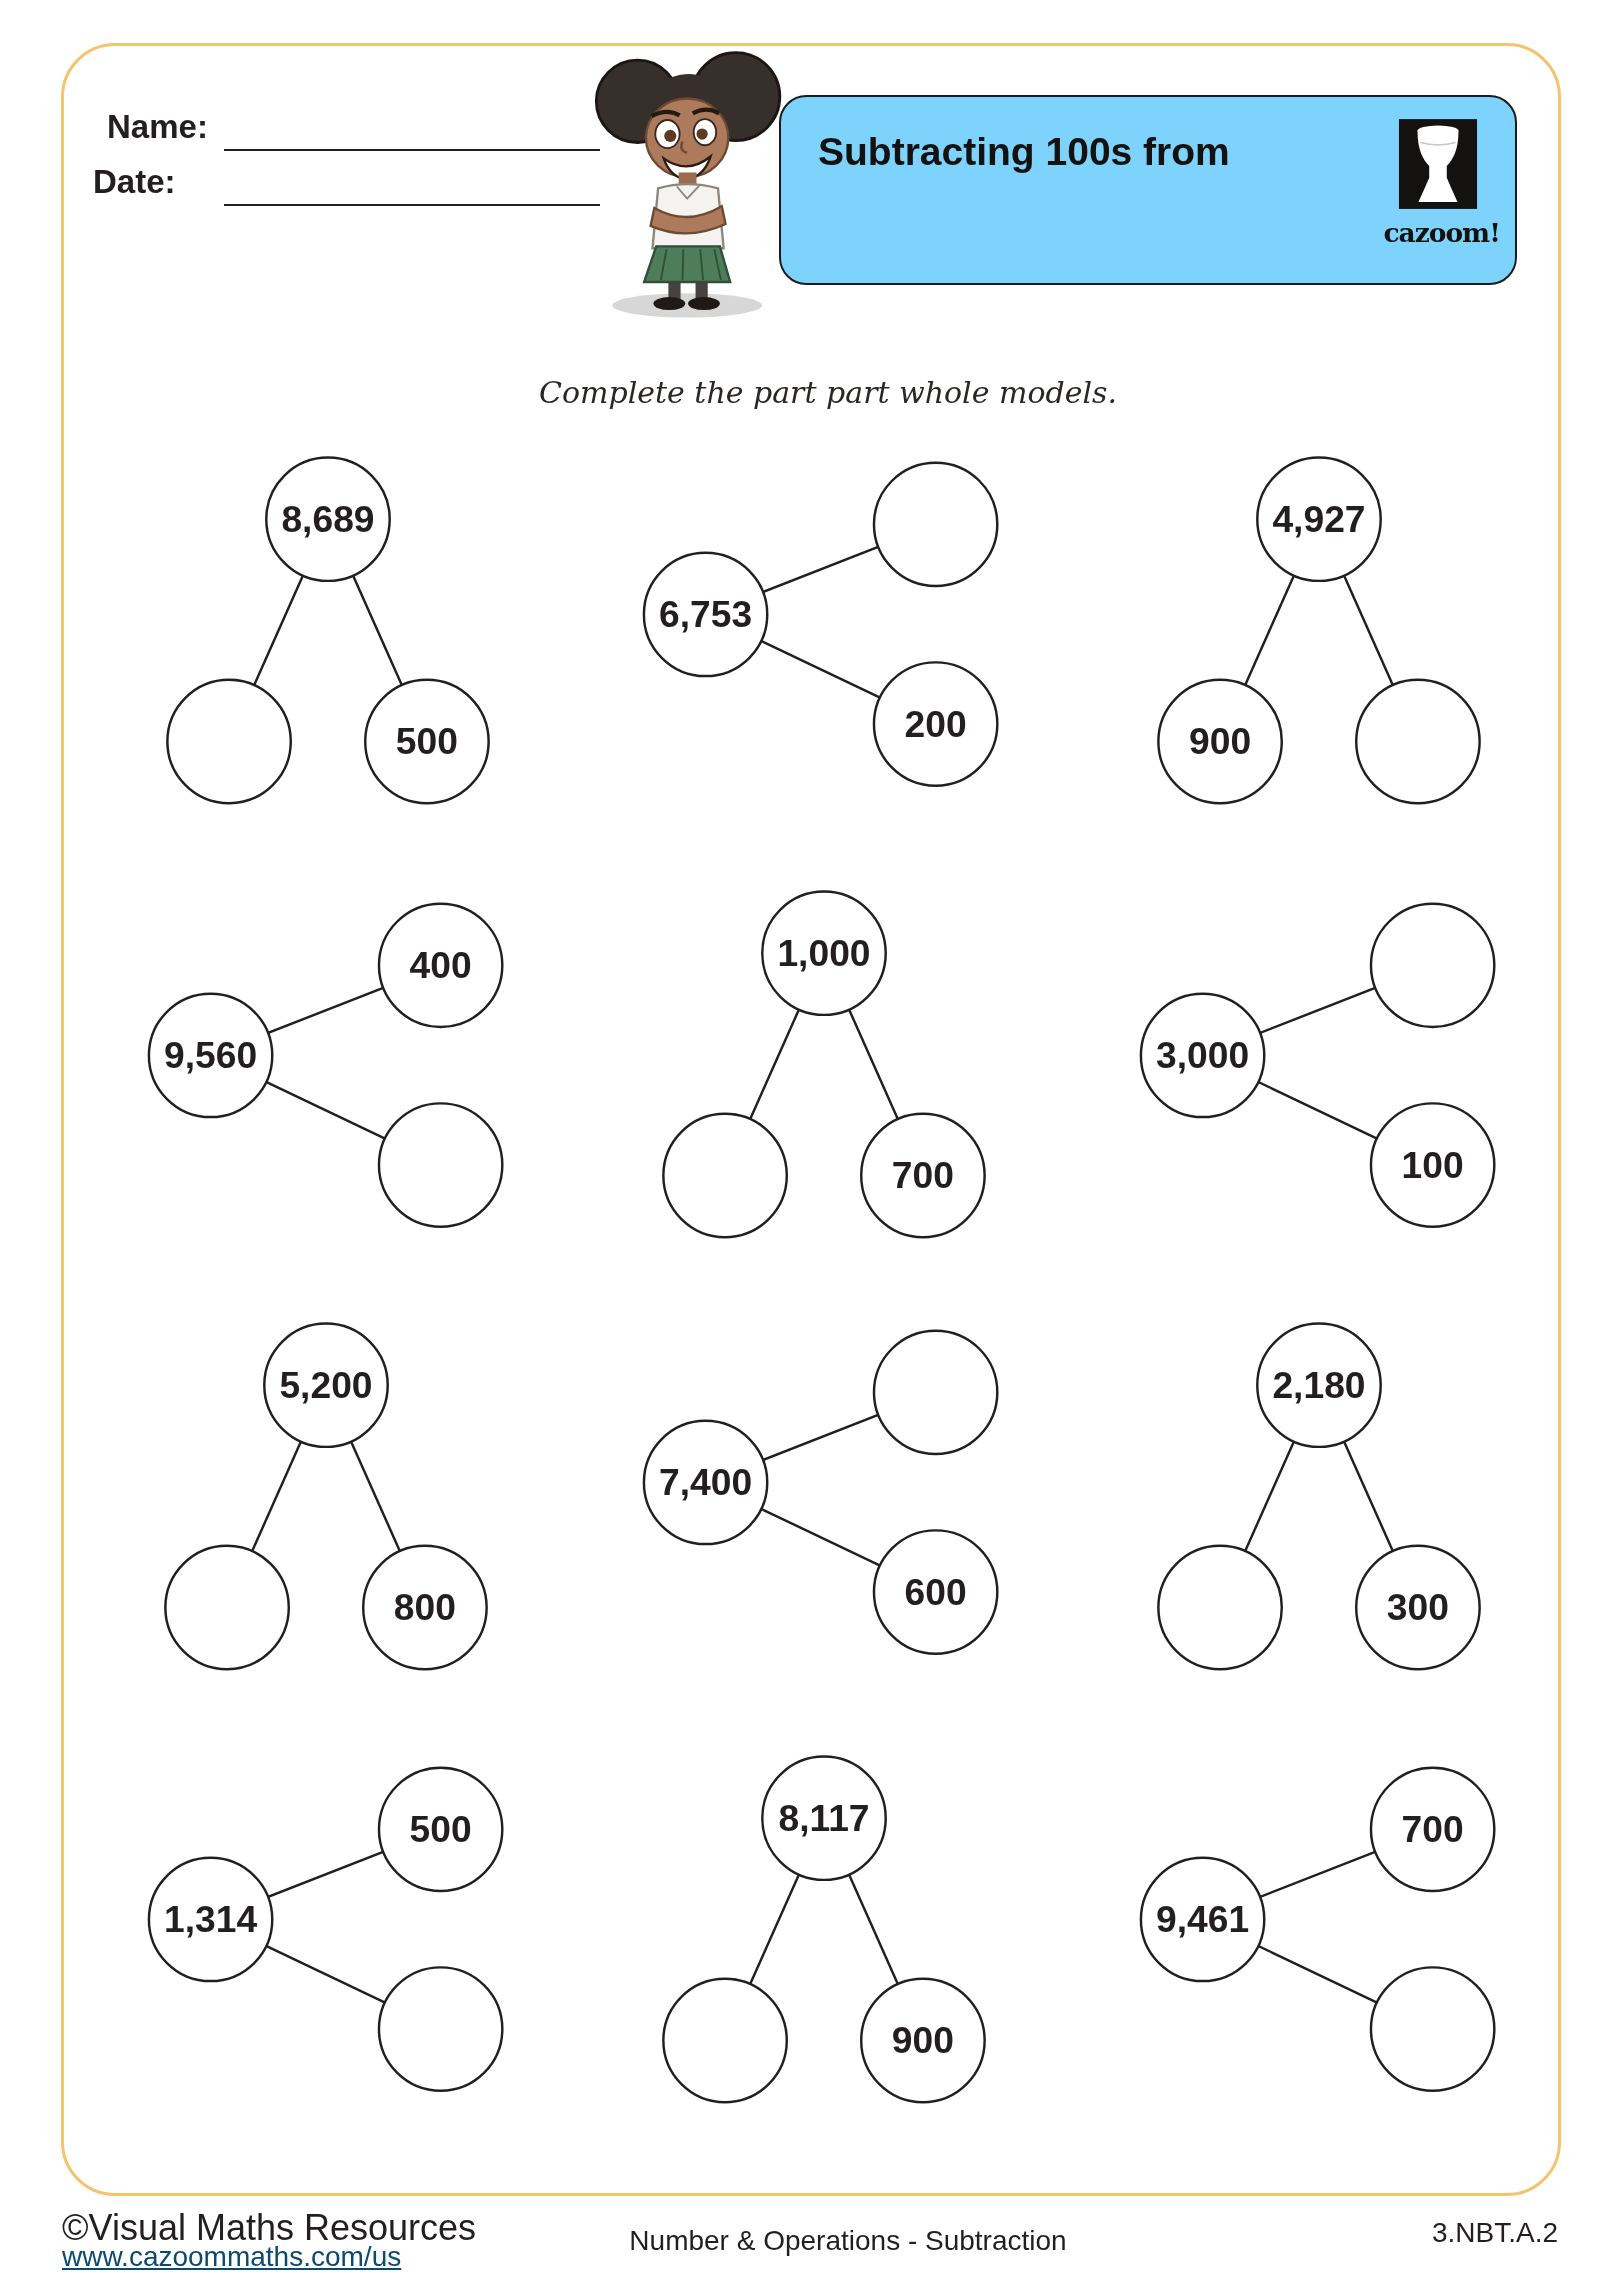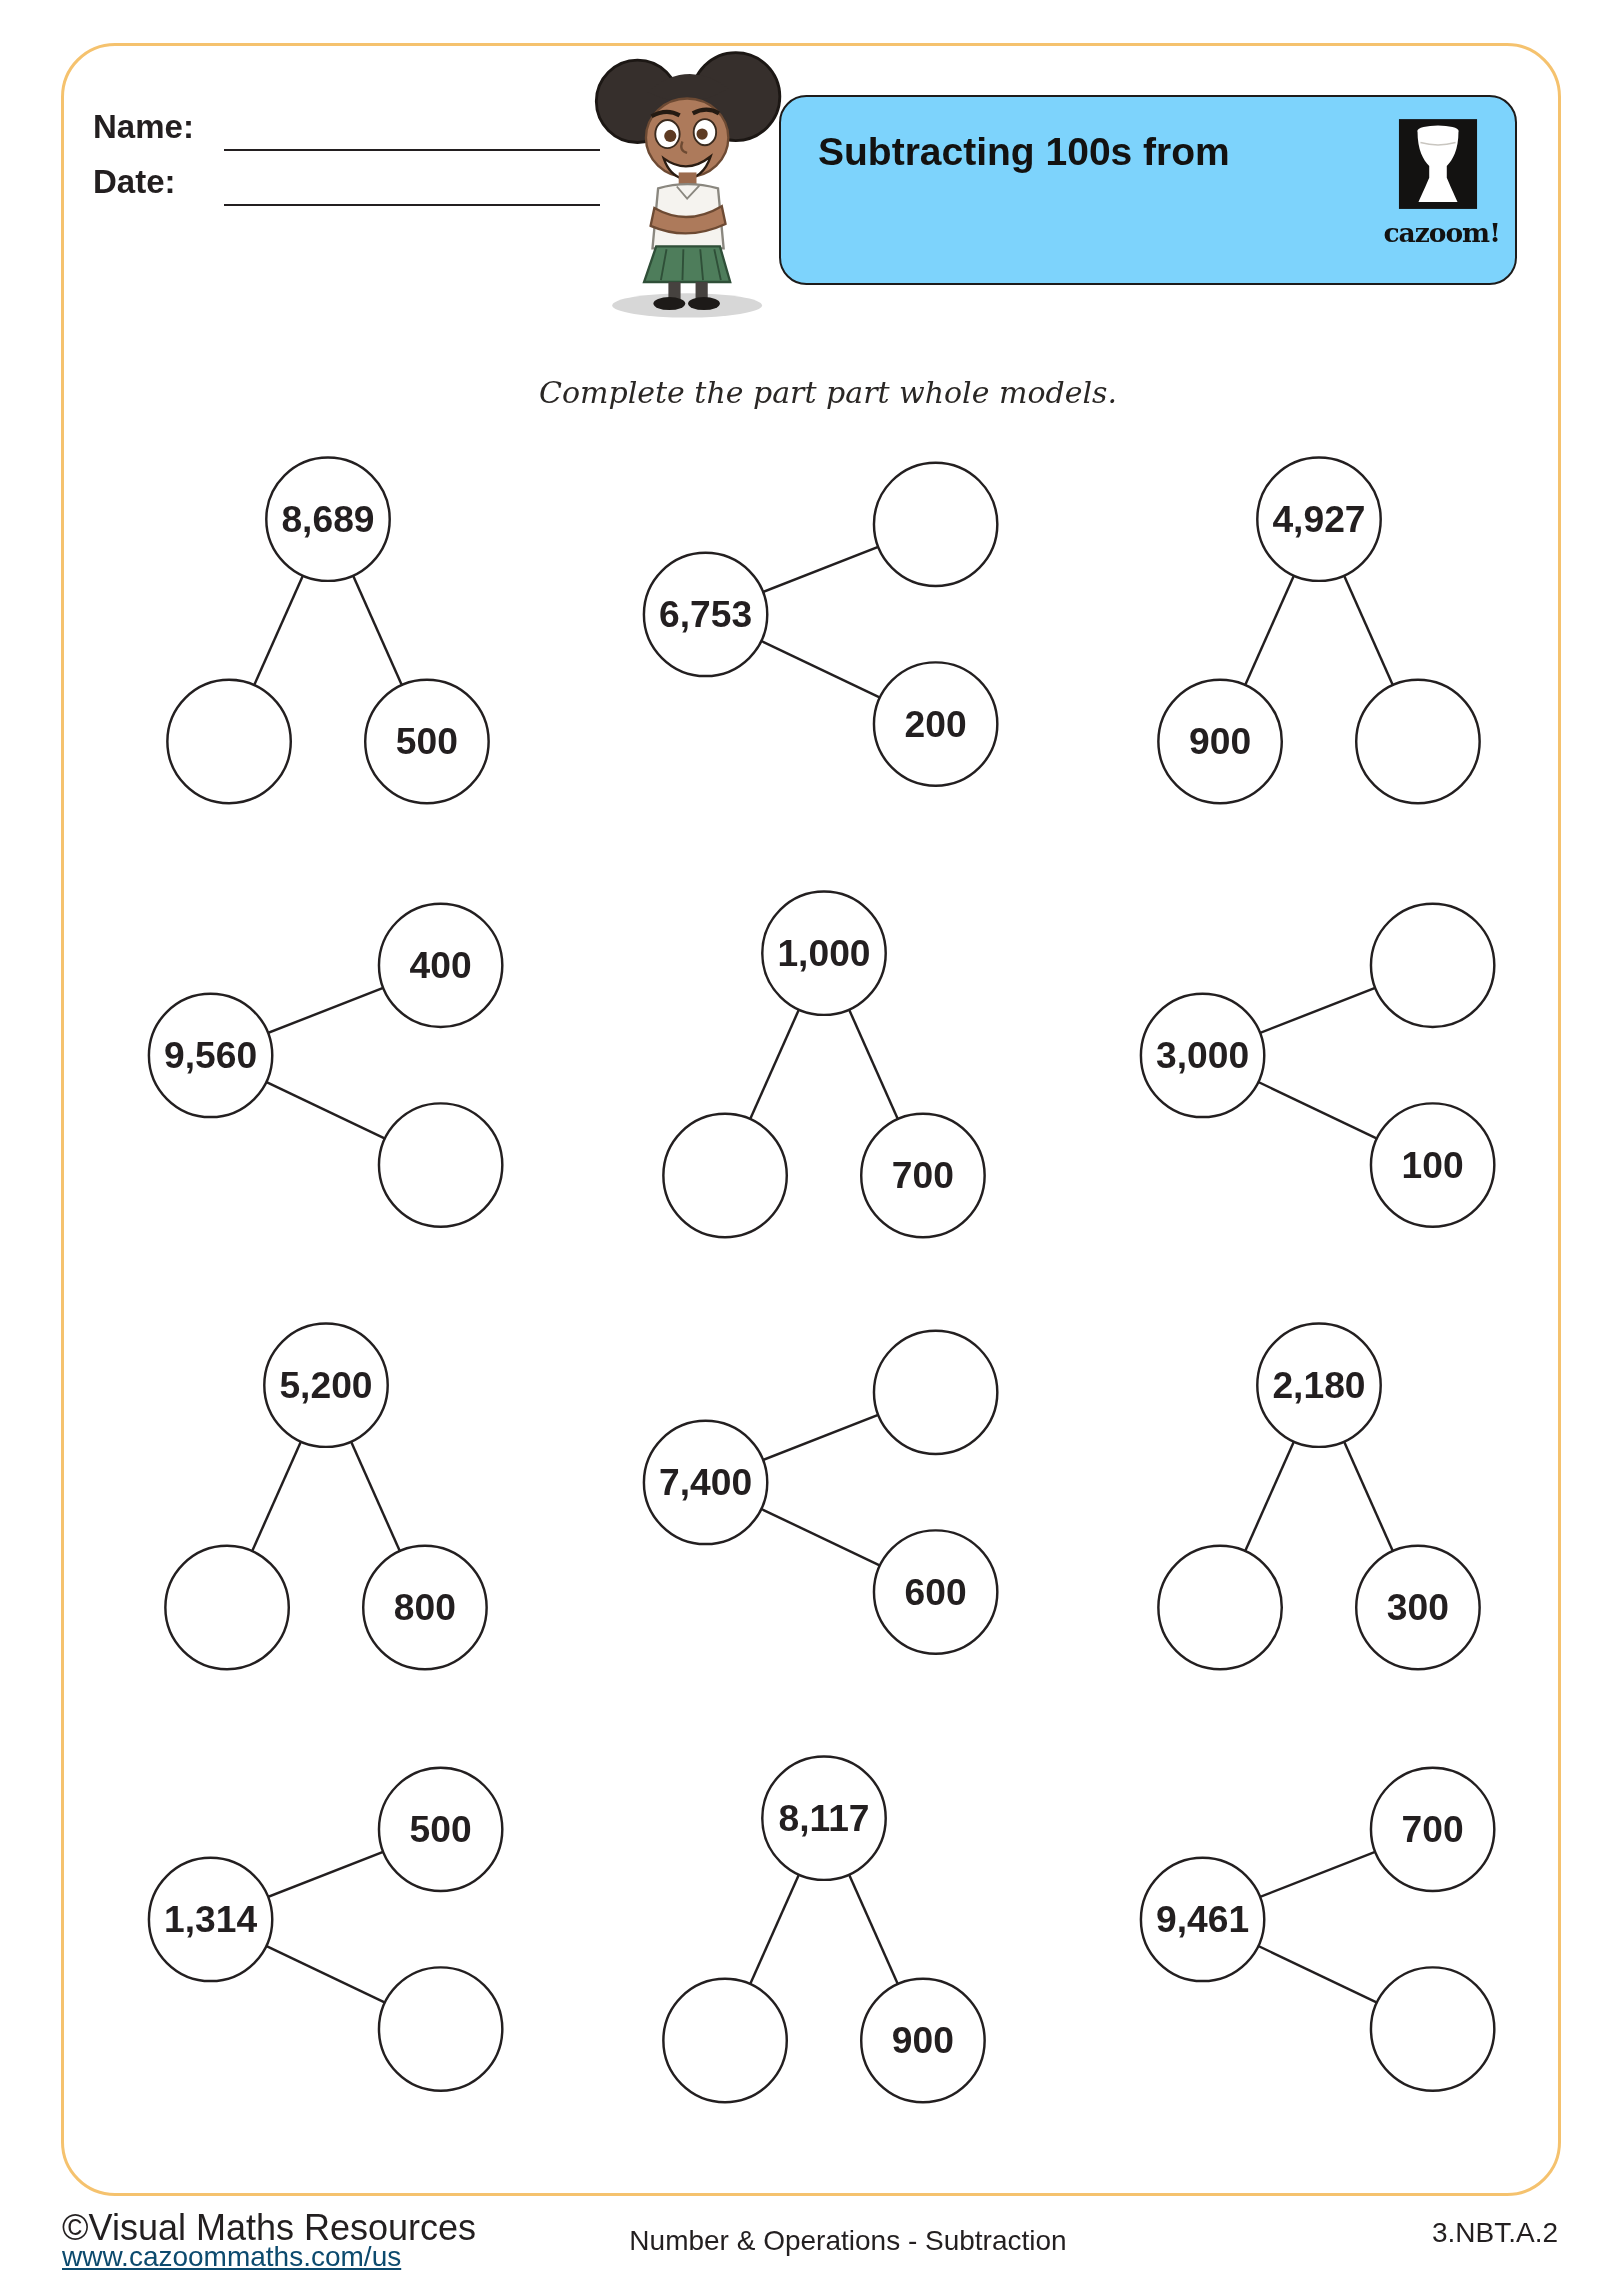--- a/index.html
+++ b/index.html
@@ -5,21 +5,21 @@
   html,body { margin:0; padding:0; background:#ffffff; }
   .page {
     position:relative; width:1621px; height:2293px; background:#ffffff;
     font-family:"Liberation Sans", sans-serif; color:#231f20; overflow:hidden;
   }
   .border-frame {
     position:absolute; left:61px; top:43px; width:1494px; height:2147px;
     border:3.9px solid #f5c26e; border-radius:54px;
   }
   .hdr-label { position:absolute; font-size:33px; font-weight:700; }
-  .name-label { left:93px; top:108px; }
+  .name-label { left:107px; top:108px; }
   .date-label { left:93px; top:163px; }
   .write-line { position:absolute; border-top:2px solid #231f20; width:376px; left:224px; }
   .name-line { top:149px; }
   .date-line { top:204px; }
   .character { position:absolute; left:586px; top:47px; }
   .title-box {
     position:absolute; left:779px; top:95px; width:734px; height:186px;
     background:#7dd3fc; border:2.9px solid #1d1b1a; border-radius:27.4px;
   }
   .title-text { position:absolute; left:37px; top:29px; font-size:39px; font-weight:700; line-height:52px; color:#131211; }

